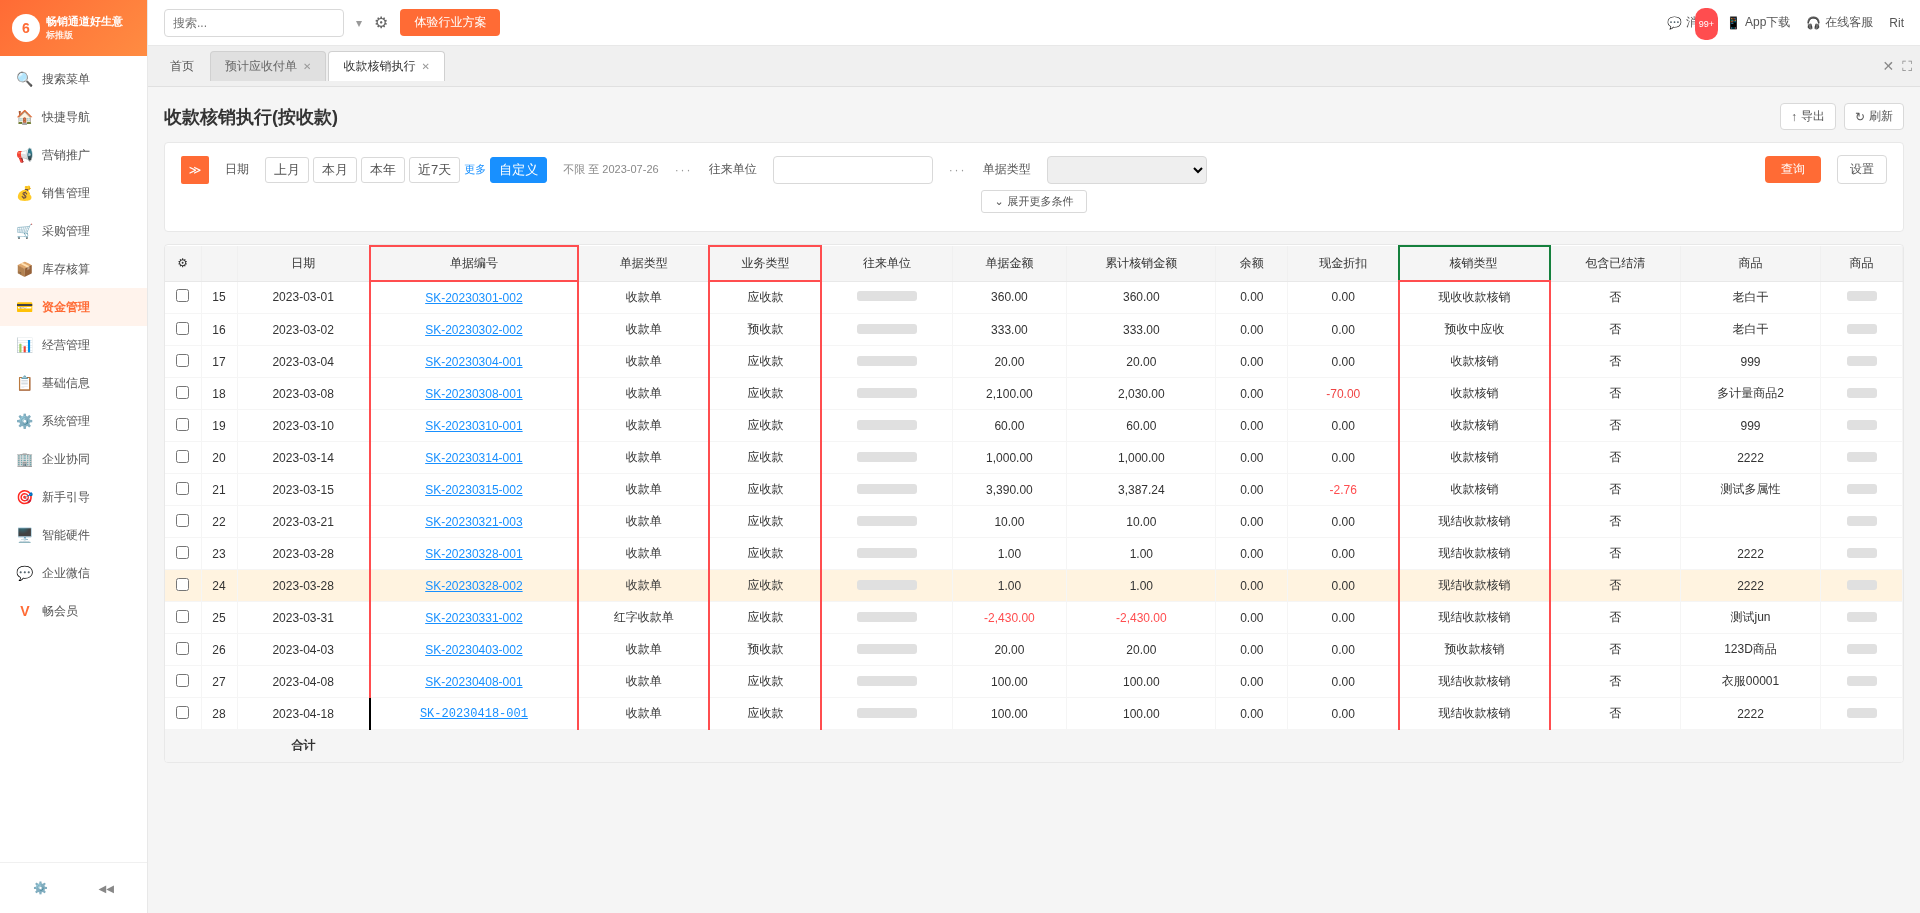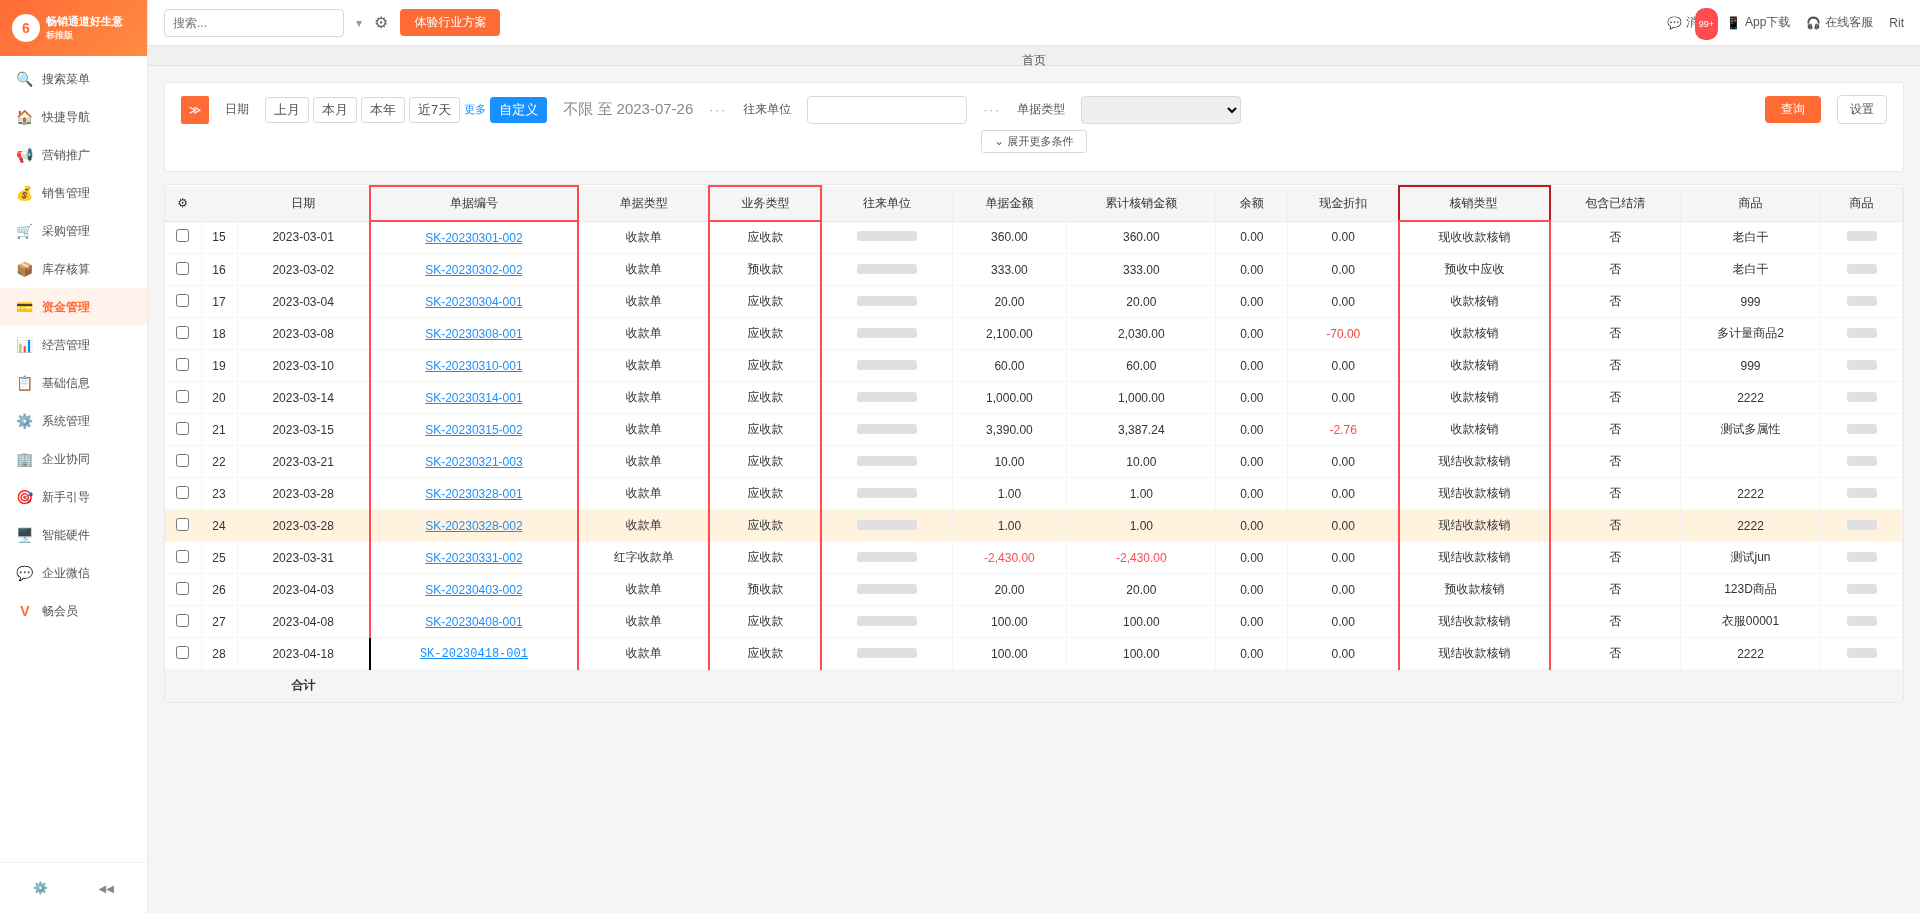--- a/index.html
+++ b/index.html
@@ -25,21 +25,21 @@
     .topbar-arrow { color: #999; cursor: pointer; }
     .topbar-gear { color: #666; cursor: pointer; font-size: 16px; }
     .topbar-btn-orange { background: #ff6b35; color: white; border: none; border-radius: 4px; padding: 5px 14px; font-size: 12px; cursor: pointer; font-weight: 500; }
     .topbar-spacer { flex: 1; }
     .topbar-actions { display: flex; align-items: center; gap: 16px; }
     .topbar-action { display: flex; align-items: center; gap: 4px; color: #555; cursor: pointer; font-size: 12px; position: relative; }
     .badge { background: #ff4d4f; color: white; border-radius: 10px; font-size: 9px; padding: 16px 4px; min-width: 16px; height: 16px; display: flex; align-items: center; justify-content: center; position: absolute; top: -6px; right: -8px; }
     .topbar-user { color: #555; font-size: 12px; }
 
     
-    .tabbar { background: #f0f0f0; border-bottom: 1px solid #e0e0e0; display: flex; align-items: center; height: 20px; flex-shrink: 0; padding: 0 8px; gap: 2px; flex-direction: column; }
+    .tabbar { background: #f0f0f0; border-bottom: 1px solid #e0e0e0; display: flex; align-items: center; height: 41px; flex-shrink: 0; padding: 0 8px; gap: 2px; }
     .tab { display: flex; align-items: center; gap: 6px; padding: 6px 14px; border-radius: 4px 4px 0 0; font-size: 12px; cursor: pointer; background: #e0e0e0; color: #666; border: 1px solid #d0d0d0; border-bottom: none; }
     .tab.active { background: white; color: #333; border-color: #d0d0d0; }
     .tab-home { background: transparent; border: none; color: #555; }
     .tab-close { color: #999; font-size: 10px; cursor: pointer; }
     .tab-spacer { flex: 1; }
     .tab-window-btns { display: flex; gap: 8px; align-items: center; color: #888; font-size: 14px; }
 
     
     .page { flex: 1; overflow: auto; padding: 16px; background: #f5f5f5; }
 
@@ -210,34 +210,47 @@
     </div>
     <div class="tab-spacer"></div>
     <div class="tab-window-btns">
       <span style="cursor:pointer;">✕</span>
       <span style="cursor:pointer;">⛶</span>
     </div>
   </div>
 
   <div class="page">
 
+    <div class="page-header">
+      <div class="page-title">收款核销执行(按收款)</div>
+      <div class="page-header-actions">
+        <button class="btn-outline">
+          <span>↑</span>
+          <span>导出</span>
+        </button>
+        <button class="btn-outline">
+          <span>↻</span>
+          <span>刷新</span>
+        </button>
+      </div>
+    </div>
 
     <div class="filter-card">
       <div class="filter-row">
         <div class="filter-expand-btn">≫</div>
         <span class="filter-label">日期</span>
         <div class="filter-date-btns">
           <button class="filter-date-btn">上月</button>
           <button class="filter-date-btn">本月</button>
           <button class="filter-date-btn">本年</button>
           <button class="filter-date-btn">近7天</button>
           <span class="filter-date-more">更多</span>
           <button class="filter-date-btn custom">自定义</button>
         </div>
-        <div style="display:flex;flex-direction:column;font-size:15px;color:#888;">
+        <div style="display:flex;flex-direction:column;font-size:11px;color:#888;">
           <span>不限 至 2023-07-26</span>
         </div>
         <span class="filter-dots">···</span>
         <span class="filter-label">往来单位</span>
         <input class="filter-input" type="text" style="">
         <span class="filter-dots">···</span>
         <span class="filter-label">单据类型</span>
         <div style="position:relative;display:flex;align-items:center;">
           <select class="filter-select"></select>
         </div>
@@ -262,21 +275,21 @@
               <th style="width:36px;"></th>
               <th>日期</th>
               <th style="border:2px solid #ff4d4f;border-bottom:2px solid #ff4d4f;text-align:center;">单据编号</th>
               <th>单据类型</th>
               <th style="border:2px solid #ff4d4f;border-bottom:2px solid #ff4d4f;">业务类型</th>
               <th>往来单位</th>
               <th>单据金额</th>
               <th>累计核销金额</th>
               <th>余额</th>
               <th>现金折扣</th>
-              <th style="border:2px solid #b91c1c;border-bottom:2px solid #ff4d4f;padding-left:8px;">核销类型</th>
+              <th style="border:2px solid #15803d;border-bottom:2px solid #ff4d4f;padding-left:8px;">核销类型</th>
               <th>包含已结清</th>
               <th>商品</th>
               <th>商品</th>
             </tr>
           </thead>
           <tbody id="table-body">
           <tr>
     <td><input type="checkbox" style=""></td>
     <td>15</td>
     <td>2023-03-01</td>

